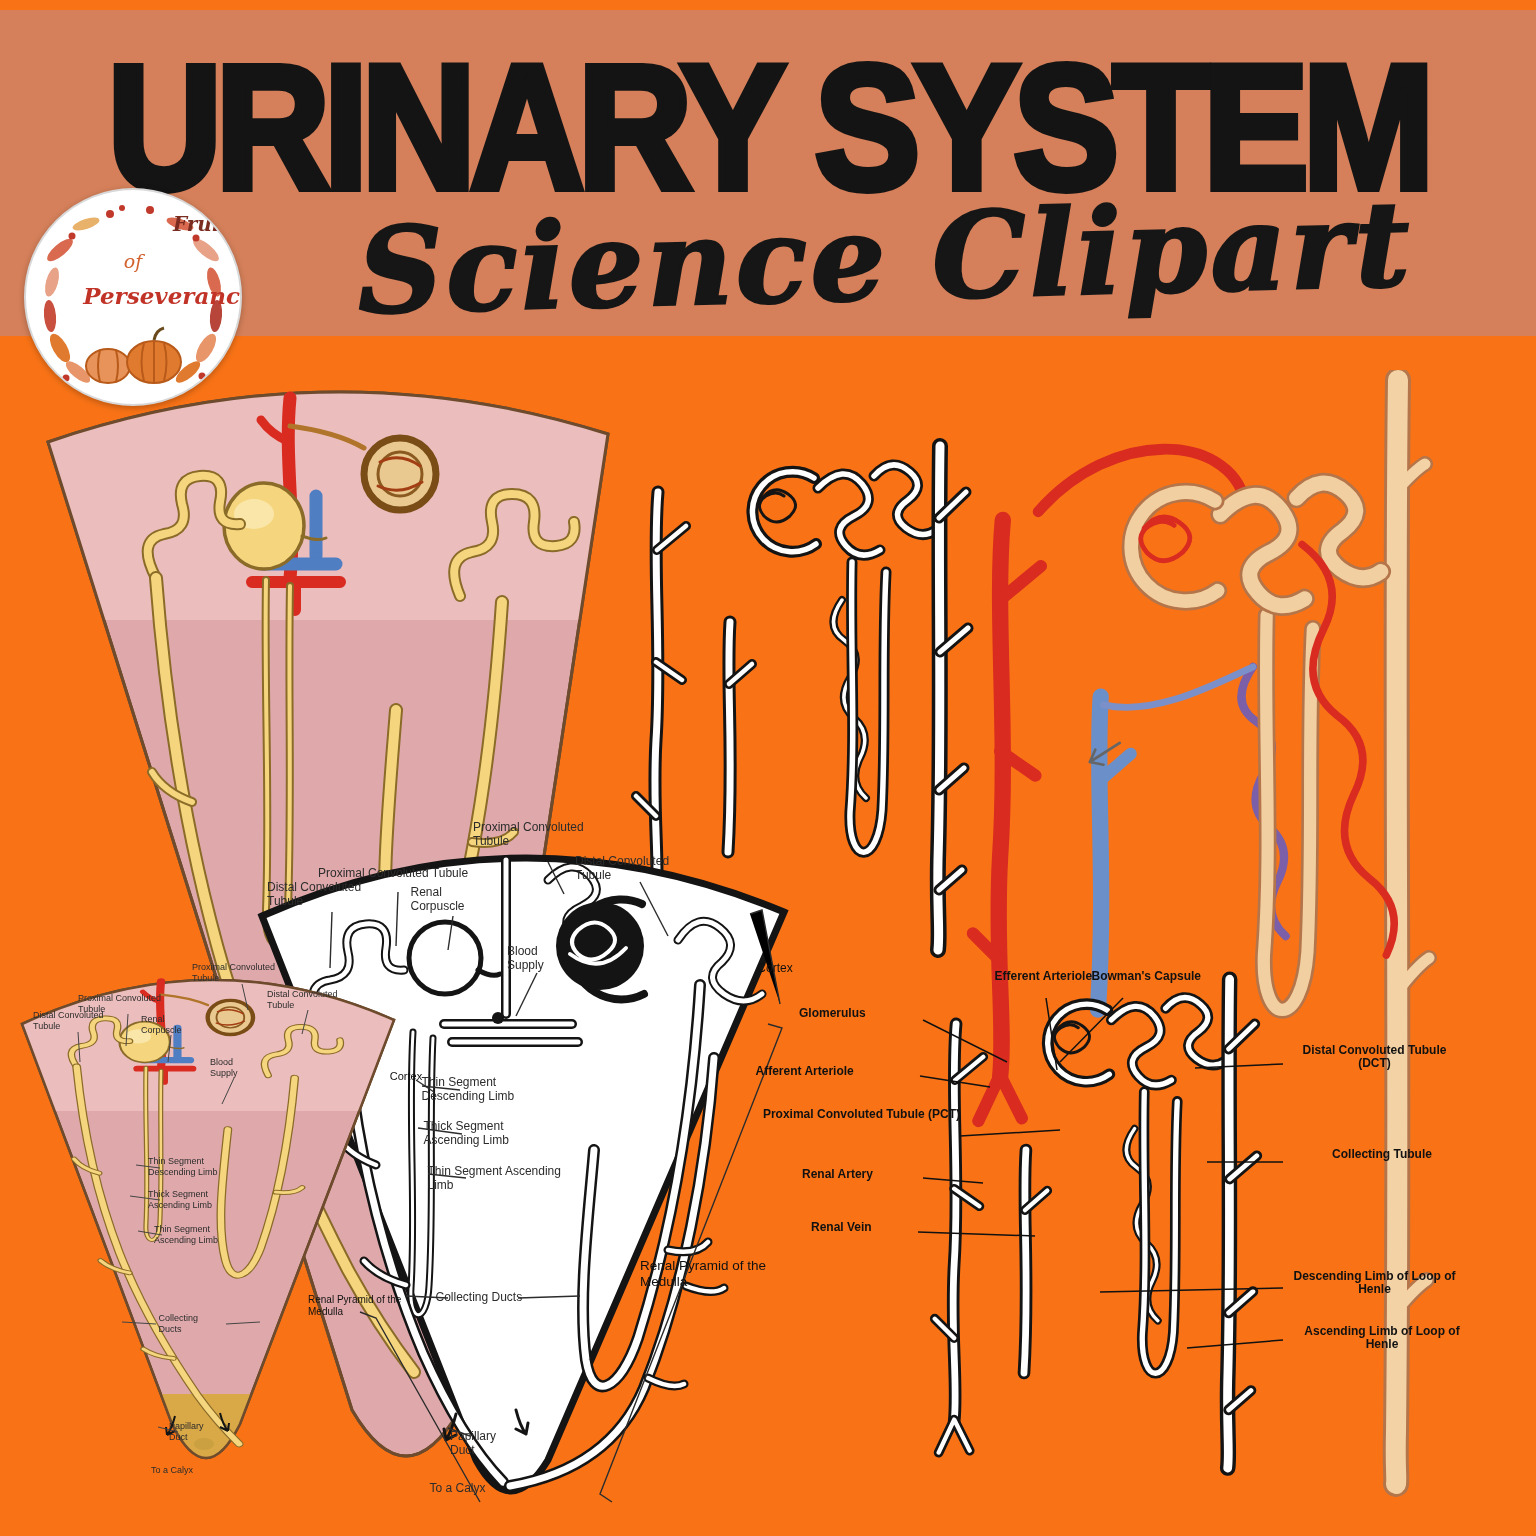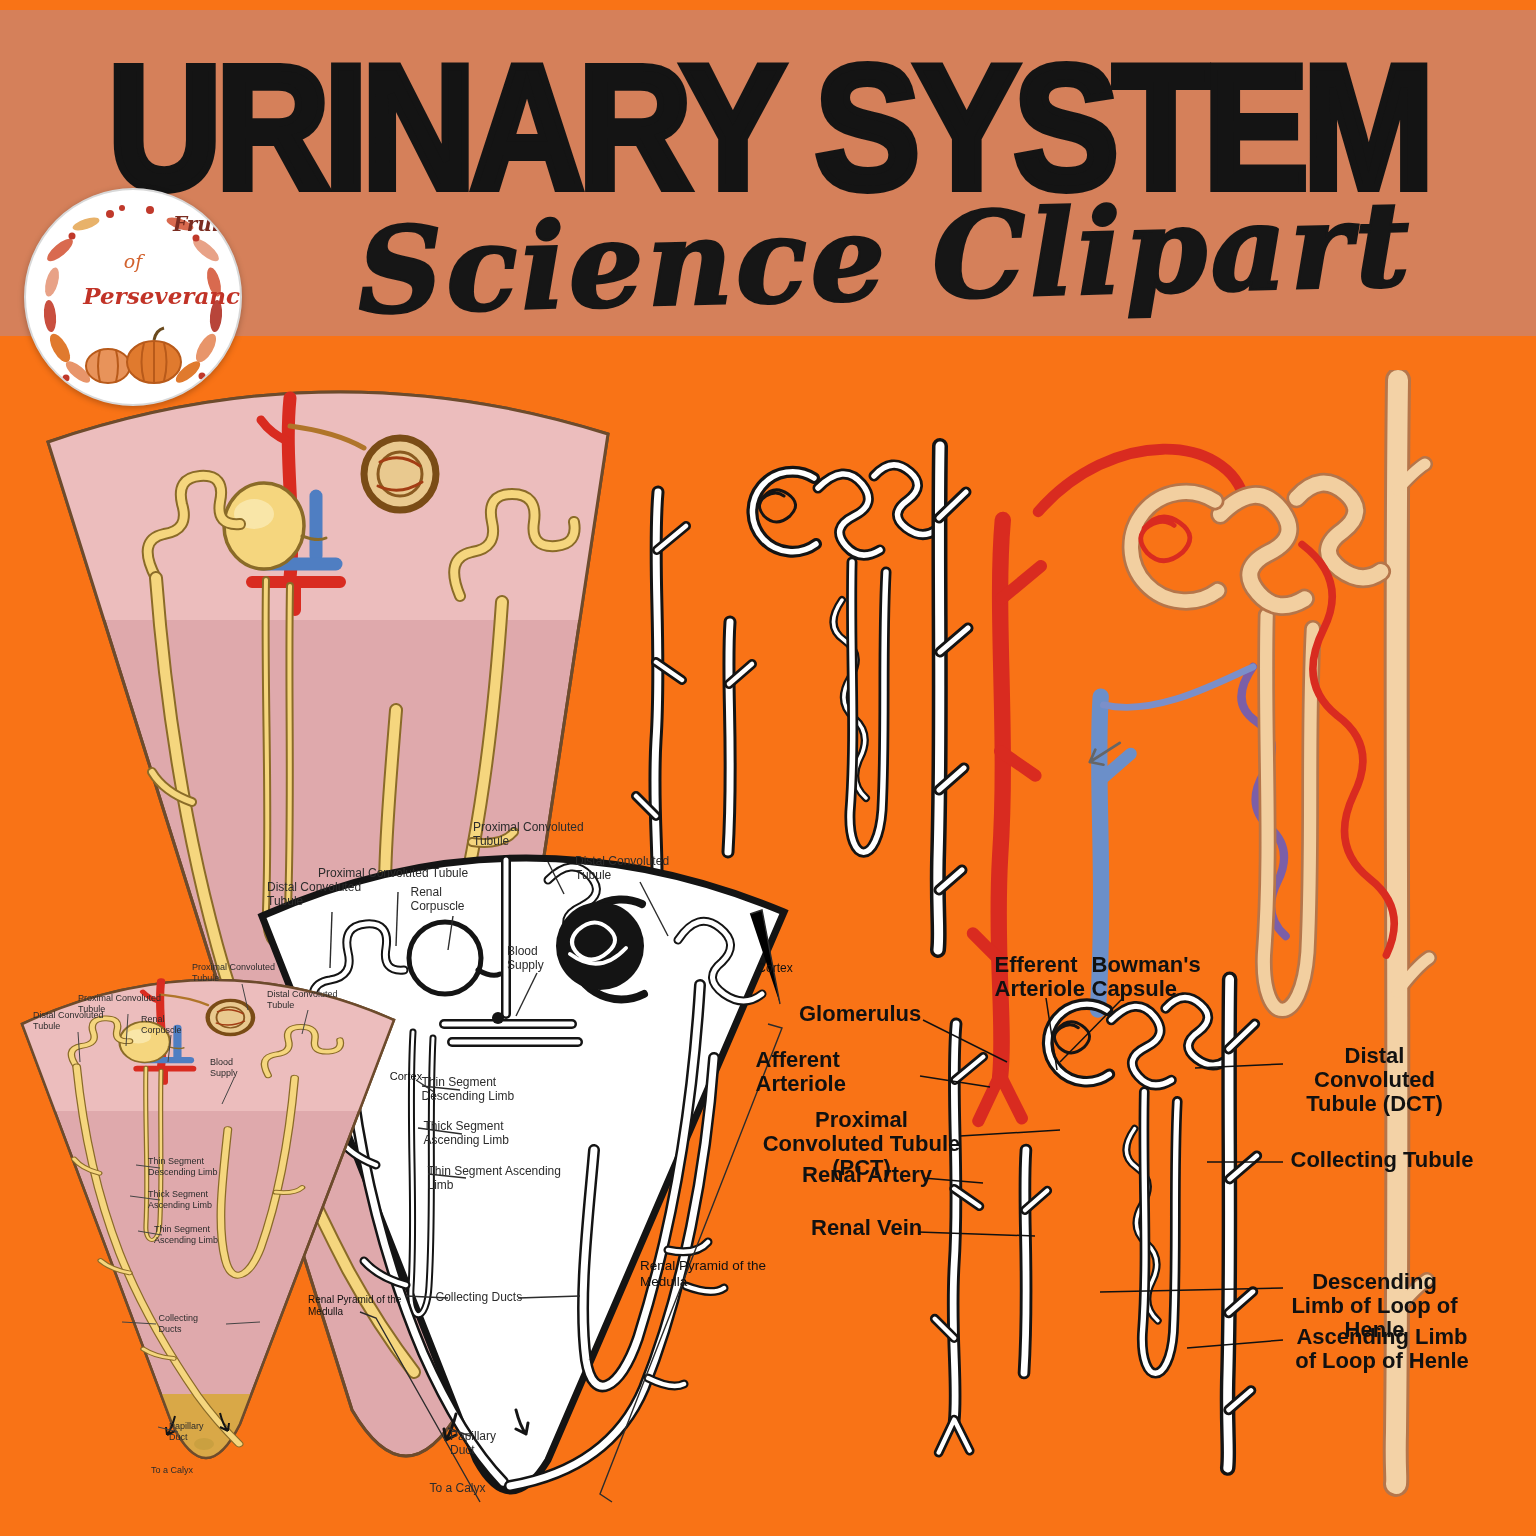--- a/index.html
+++ b/index.html
@@ -25,21 +25,21 @@
   .logo-t3{position:absolute;left:0;top:92px;width:214px;text-align:center;
       font-family:"DejaVu Serif",serif;font-style:italic;font-weight:bold;font-size:23px;color:#c13327;padding-left:36px;}
   
   .diag{position:absolute;}
   .diag svg{position:absolute;left:0;top:0;}
   
   .lbl{position:absolute;transform:translate(-50%,-50%);
        color:#2c2c2c;line-height:1.18;}
   .lbl-c{font-size:12px;}
   .lbl-b{font-size:9px;}
-  .lbl-f{font-size:22px;font-weight:bold;color:#111;line-height:1.1;}
+  .lbl-f{font-size:12px;font-weight:bold;color:#111;line-height:1.1;}
   .lbl-bold{font-weight:normal;color:#111;}
   .lbl-left{transform:none;text-align:center;}
 </style>
 </head>
 <body>
 
 <div class="page">
 
   <svg width="0" height="0" style="position:absolute" aria-hidden="true">
     <defs>

